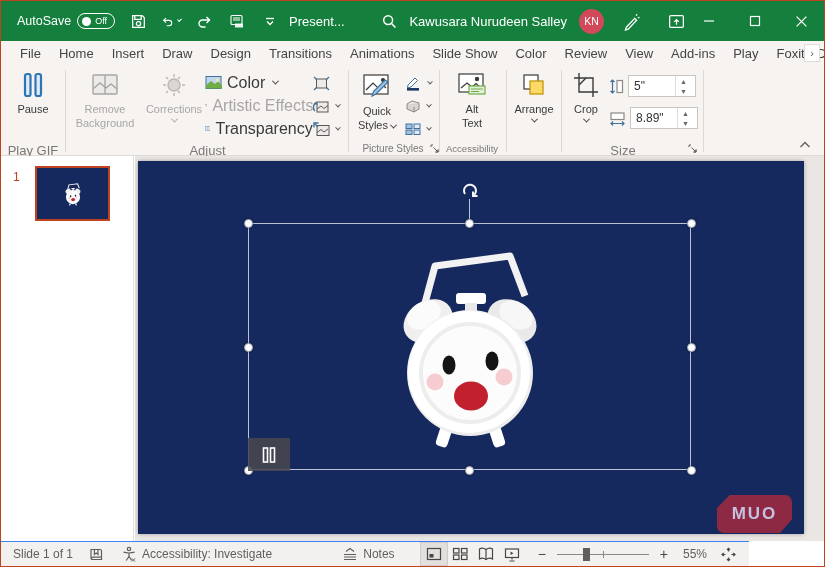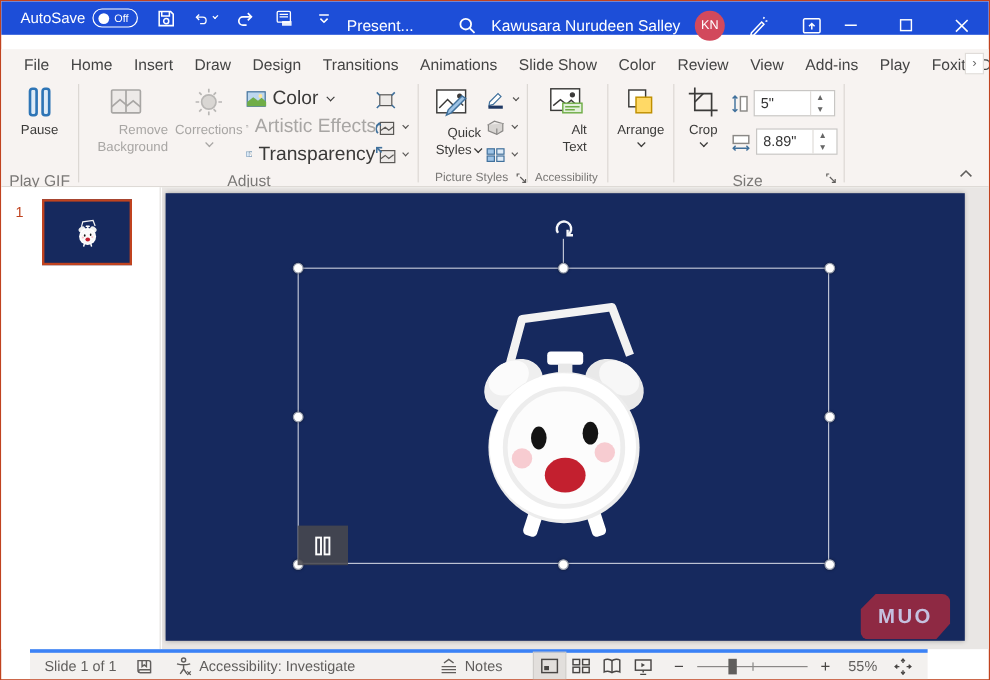--- a/index.html
+++ b/index.html
@@ -1,20 +1,20 @@
 <!DOCTYPE html>
 <html><head>
 <meta charset="utf-8">
 <style>
 * { box-sizing:border-box; margin:0; padding:0; }
 html,body { width:825px; height:567px; }
 body { position:relative; font-family:"Liberation Sans",sans-serif; background:#fff; border:1px solid #C0431F; overflow:hidden; }
 
 
-.titlebar { position:absolute; left:0; top:0; width:823px; height:28px; background:#1d4ed8; color:#fff; display:flex; align-items:center; }
+.titlebar { position:absolute; left:0; top:0; width:823px; height:40px; background:#15803d; color:#fff; display:flex; align-items:center; }
 .tb-left { display:flex; align-items:center; gap:13px; padding-left:16px; }
 .autosave { display:flex; align-items:center; gap:6px; font-size:12.5px; }
 .toggle { width:38px; height:16px; border:1px solid #fff; border-radius:9px; display:flex; align-items:center; gap:4px; padding:0 4px; cursor:pointer; }
 .knob { width:9px; height:9px; background:#fff; border-radius:50%; }
 .toggle-state { font-size:9px; }
 .tb-btn { width:20px; height:22px; display:flex; align-items:center; justify-content:center; cursor:pointer; }
 .doc-title { position:absolute; left:288px; top:0; height:40px; display:flex; align-items:center; font-size:13px; cursor:pointer; }
 .search-btn { position:absolute; left:378px; top:9px; }
 .tb-right { position:absolute; right:0; top:0; height:40px; display:flex; align-items:center;justify-content:center; }
 .user-name { font-size:13px; margin-right:12px; cursor:pointer; }
@@ -25,21 +25,21 @@
 
 .tabrow { position:absolute; left:0; top:40px; width:823px; height:24px; background:#F7F3F1; display:flex; align-items:flex-end; padding-left:10px; font-size:13px; color:#444; }
 .tab { padding:3px 9px 4px; cursor:pointer; white-space:nowrap; }
 .tab-overflow { position:absolute; right:4px; top:3px; width:16px; height:18px; background:#fff; border:1px solid #E0DCD9; color:#666; font-size:11px; display:flex; align-items:center; justify-content:center; cursor:pointer; }
 
 
 .ribbon { position:absolute; left:0; top:64px; width:823px; height:91px; background:#F7F3F1; border-bottom:1px solid #DEDAD6; }
 .group { position:absolute; top:0; height:78px; }
 .group-label { position:absolute; top:78px; left:0; right:0; text-align:center; font-size:13px; color:#7A7876; }
 .vsep { position:absolute; top:5px; height:82px; width:1px; background:#DCD8D4; }
-.bigbtn { position:absolute; top:0; display:flex; flex-direction:column; align-items:center; padding-top:7px; font-size:11px; color:#3b3a39; text-align:right; line-height:1.3; cursor:pointer; }
+.bigbtn { position:absolute; top:0; display:flex; flex-direction:column; align-items:center; padding-top:7px; font-size:11px; color:#3b3a39; text-align:center; line-height:1.3; cursor:pointer; }
 .bigbtn.disabled { color:#A8A6A4; cursor:default; }
 .bigbtn .biglabel { margin-top:4px; }
 .chev { display:inline-block; width:5px; height:5px; border-right:1.3px solid currentColor; border-bottom:1.3px solid currentColor; transform:rotate(45deg) translate(-1px,-1px); margin-left:3px; }
 .chev-below { margin:2px 0 0 0; }
 .menurow { position:absolute; left:138px; width:118px; height:21px; display:flex; align-items:center; gap:5px; font-size:16px; color:#3b3a39; cursor:pointer; white-space:nowrap; }
 .menurow.disabled { color:#A8A6A4; cursor:default; }
 .smallbtn { position:absolute; left:246px; width:34px; height:20px; display:flex; align-items:center; gap:3px; cursor:pointer; color:#5a5856; }
 .spinrow { position:absolute; left:46px; display:flex; align-items:center; gap:4px; }
 .spinbox { width:68px; height:22px; background:#fff; border:1px solid #C8C6C4; display:flex; align-items:center; }
 .spinbox input { width:46px; border:0; outline:0; font-size:12px; padding-left:5px; font-family:"Liberation Sans",sans-serif; color:#333; background:transparent; }
@@ -58,21 +58,21 @@
 .slide { position:absolute; left:3px; top:5px; width:666px; height:373px; background:#16295E; box-shadow:0 0 4px rgba(0,0,0,.3); }
 .selbox { position:absolute; left:110px; top:62px; width:443px; height:247px; border:1px solid rgba(230,232,240,.8); }
 .handle { position:absolute; width:9px; height:9px; background:#fff; border:1px solid #9aa0ae; border-radius:50%; box-shadow:0 0 2px rgba(0,0,0,.5); cursor:pointer; }
 .rot-stem { position:absolute; left:331px; top:38px; width:1px; height:24px; background:rgba(230,232,240,.8); }
 .rot-handle { position:absolute; left:322px; top:20px; width:20px; height:20px; cursor:pointer; }
 .clock { position:absolute; left:252px; top:80px; cursor:move; }
 .gif-pause { position:absolute; left:110px; top:277px; width:42px; height:33px; background:rgba(72,72,78,.88); display:flex; align-items:center; justify-content:center; cursor:pointer; }
 .watermark { position:absolute; left:579px; top:334px; width:75px; height:38px; background:#8E2943; border-radius:7px; clip-path:polygon(17% 0,100% 0,100% 64%,84% 100%,0 100%,0 34%); display:flex; align-items:center; justify-content:center; font-size:17px; font-weight:bold; letter-spacing:2px; color:#C5C1DF; }
 
 
-.statusbar { position:absolute; left:0; top:540px; width:748px; height:25px; background:#F3F1EF; border-top:3px solid #3b82f6; display:flex; align-items:center; font-size:12px; color:#605E5C;margin-left:24px; }
+.statusbar { position:absolute; left:0; top:540px; width:748px; height:25px; background:#F3F1EF; border-top:1px solid #3b82f6; display:flex; align-items:center; font-size:12px; color:#605E5C; }
 .sb-left { display:flex; align-items:center; gap:16px; padding-left:12px; }
 .sb-item { display:flex; align-items:center; gap:5px; cursor:pointer; }
 .sb-right { position:absolute; right:0; display:flex; align-items:center; padding-right:8px; }
 .viewbtn { width:26px; height:22px; display:flex; align-items:center; justify-content:center; cursor:pointer; color:#484644; }
 .viewbtn.active { background:#E2DFDC; outline:1px solid #CFCCC9; }
 .zoomtrack { position:relative; width:92px; height:1px; background:#8A8886; margin:0 8px; cursor:pointer; }
 .zoomtick { position:absolute; left:46px; top:-3px; width:1px; height:7px; background:#8A8886; }
 .zoomthumb { position:absolute; left:26px; top:-6px; width:7px; height:13px; background:#605E5C; cursor:pointer; }
 .zoomctl { font-size:14px; cursor:pointer; padding:0 3px; color:#484644; }
 .zoomval { width:36px; text-align:right; margin-right:8px; cursor:pointer; }

